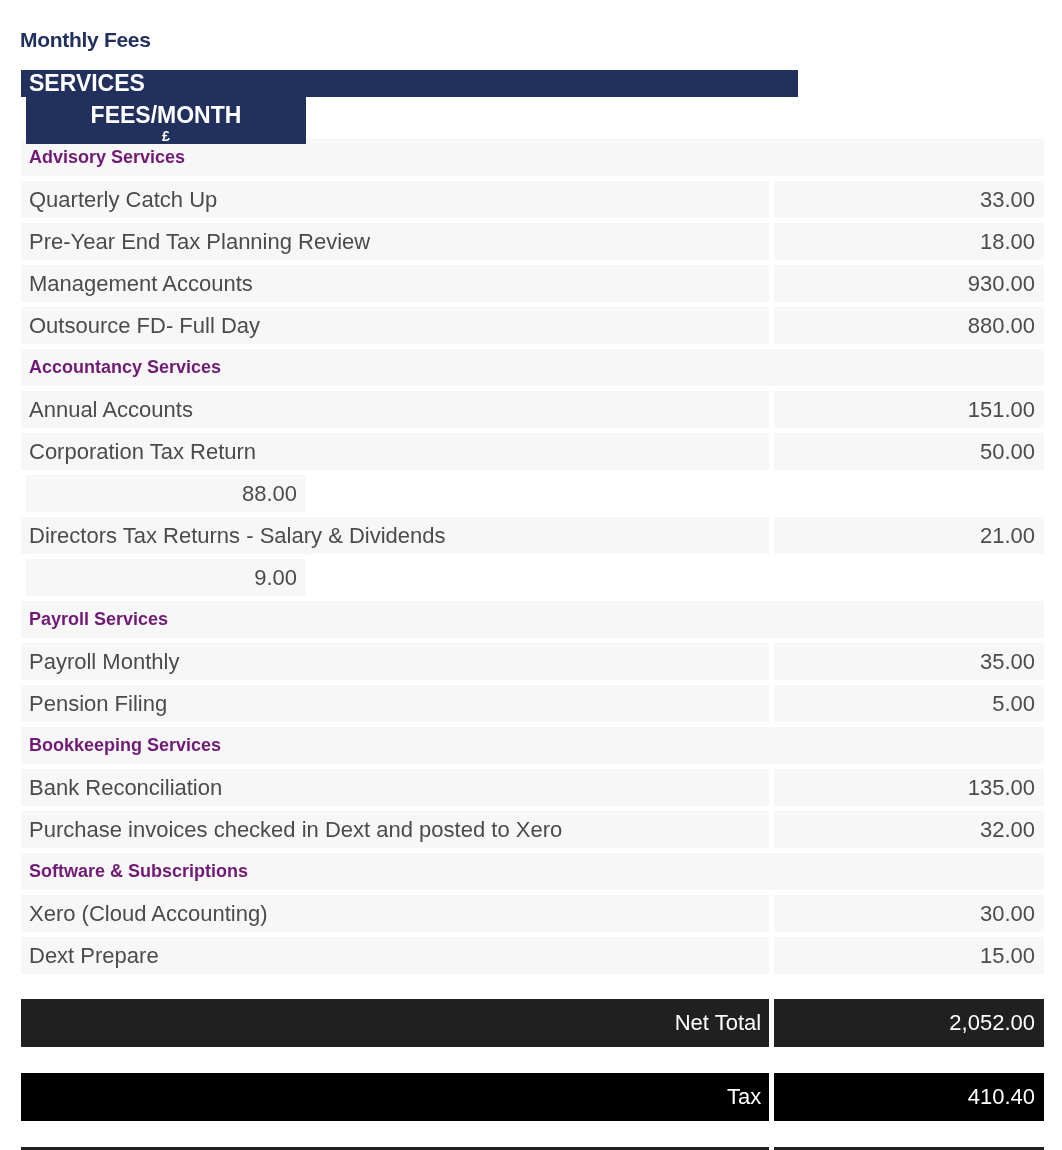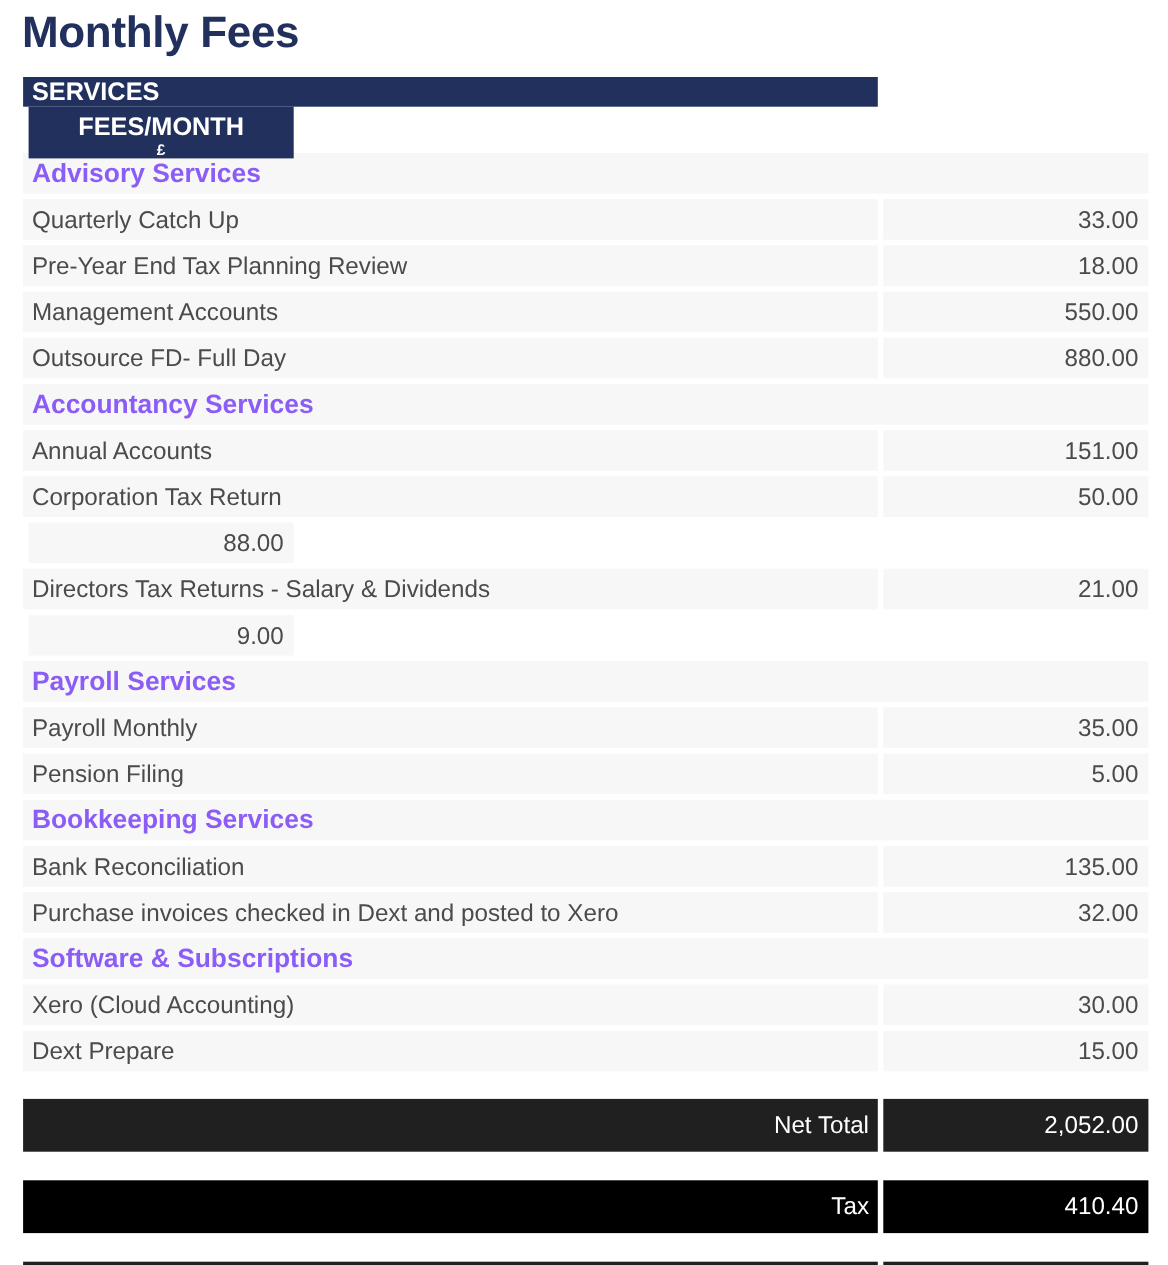--- a/index.html
+++ b/index.html
@@ -1,27 +1,27 @@
 <!DOCTYPE html>
 <html><head>
 <meta charset="utf-8">
 <style>
   html, body { margin: 0; padding: 0; background: #ffffff; }
   body { width: 1062px; height: 1150px; position: relative; font-family: "Liberation Sans", sans-serif; }
-  .title { position: absolute; left: 20px; top: 8px; margin: 0; font-size: 40px; font-weight: bold; color: #22305e; letter-spacing: -0.3px; }
+  .title { position: absolute; left: 20px; top: 28px; margin: 0; font-size: 21px; font-weight: bold; color: #22305e; letter-spacing: -0.3px; }
   .tbl { position: absolute; left: 21px; top: 70px; width: 1023px; }
   .row { display: flex; margin-bottom: 5px; }
   .c1 { width: 777px; box-sizing: border-box; }
-  .c2 { width: 241px; margin-left: 5px; box-sizing: border-box; }
+  .c2 { width: 280px; margin-left: 5px; box-sizing: border-box; }
   .hdr { height: 64px; margin-bottom: 5px; flex-direction: column; }
   .hdr .c1, .hdr .c2 { background: #22305e; color: #ffffff; font-weight: bold; }
   .hdr .c1 { font-size: 23px; display: flex; align-items: center; padding-left: 8px; }
   .hdr .c2 { text-align: center; font-size: 23px; padding-top: 5px; line-height: 26px; }
   .hdr .cur { display: block; font-size: 14px; line-height: 16px; }
-  .cat { height: 37px; background: #f7f7f7; display: flex; align-items: center; padding-left: 8px; font-size: 24px; font-weight: bold; color: #8b5cf6; margin-bottom: 5px; }
+  .cat { height: 37px; background: #f7f7f7; display: flex; align-items: center; padding-left: 8px; font-size: 18px; font-weight: bold; color: #701a75; margin-bottom: 5px; }
   .item .c1, .item .c2 { height: 37px; background: #f7f7f7; display: flex; align-items: center; font-size: 22px; color: #4b4b4b; }
   .item .c1 { padding-left: 8px; }
   .item .c2 { justify-content: flex-end; padding-right: 9px; }
   .tot .c1, .tot .c2 { height: 48px; display: flex; align-items: center; justify-content: flex-end; color: #ffffff; font-size: 22px; margin-top: 20px; }
   .tot .c1 { padding-right: 8px; }
   .tot .c2 { padding-right: 9px; }
   .tot.dark .c1, .tot.dark .c2 { background: #202020; }
   .tot.grey .c1, .tot.grey .c2 { background: #000000; }
   .tot { margin-bottom: 6px; }
 </style>
@@ -43,21 +43,21 @@
       <div class="row item">
         <div class="c1">Quarterly Catch Up</div>
         <div class="c2">33.00</div>
       </div>
       <div class="row item">
         <div class="c1">Pre-Year End Tax Planning Review</div>
         <div class="c2">18.00</div>
       </div>
       <div class="row item">
         <div class="c1">Management Accounts</div>
-        <div class="c2">550.00</div>
+        <div class="c2">930.00</div>
       </div>
       <div class="row item">
         <div class="c1">Outsource FD- Full Day</div>
         <div class="c2">880.00</div>
       </div>
       <div class="cat">Accountancy Services</div>
       <div class="row item">
         <div class="c1">Annual Accounts</div>
         <div class="c2">151.00</div>
       </div>

